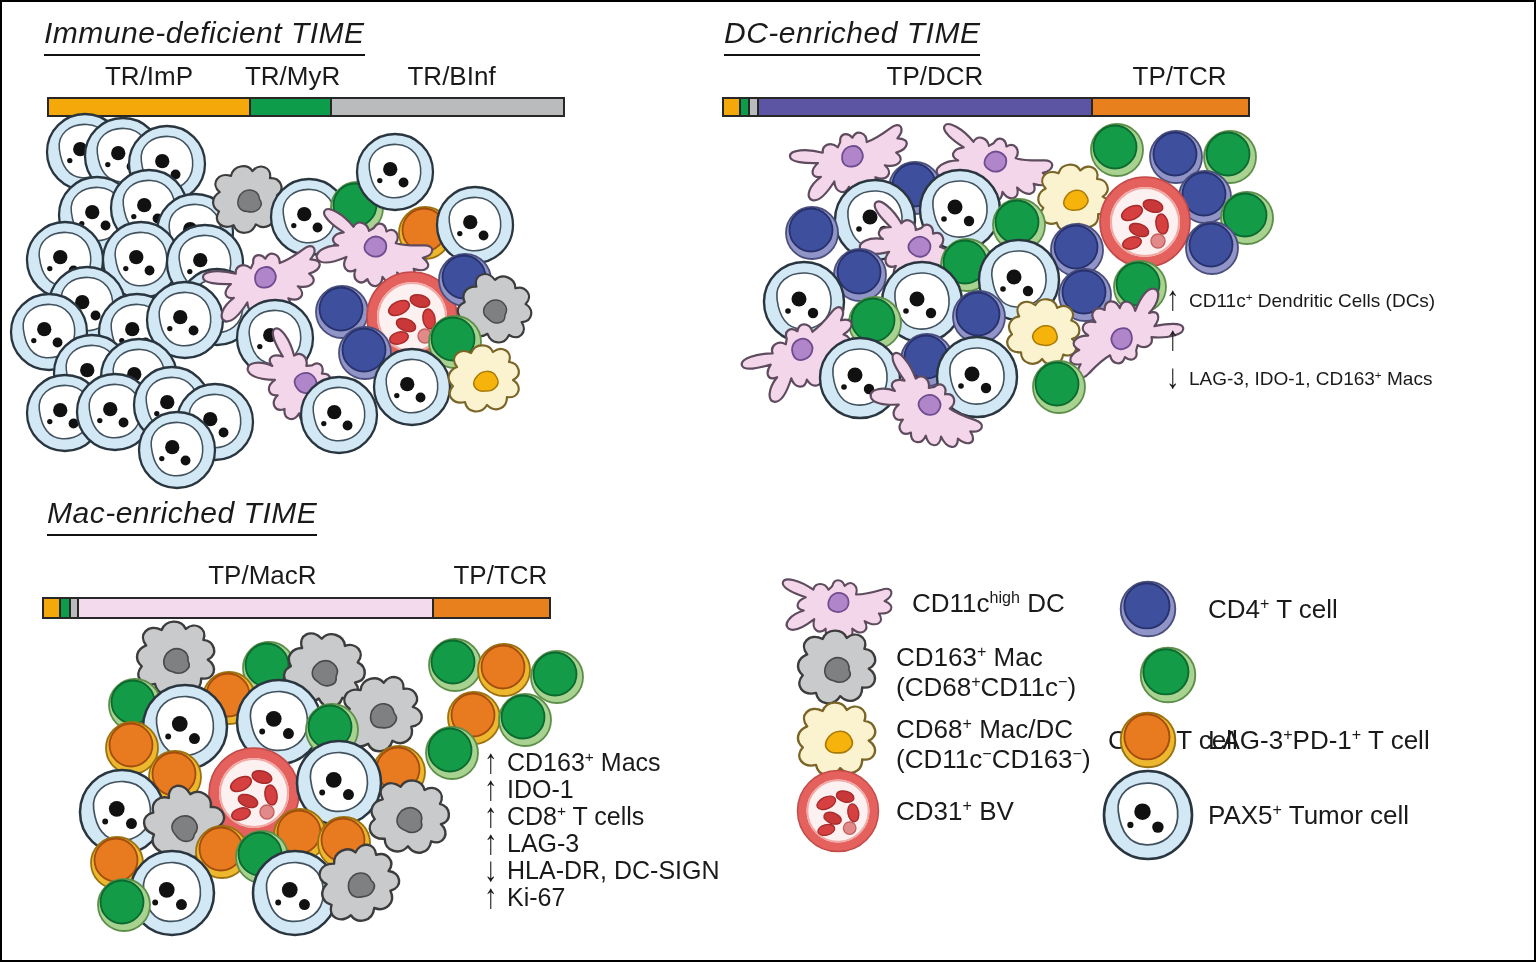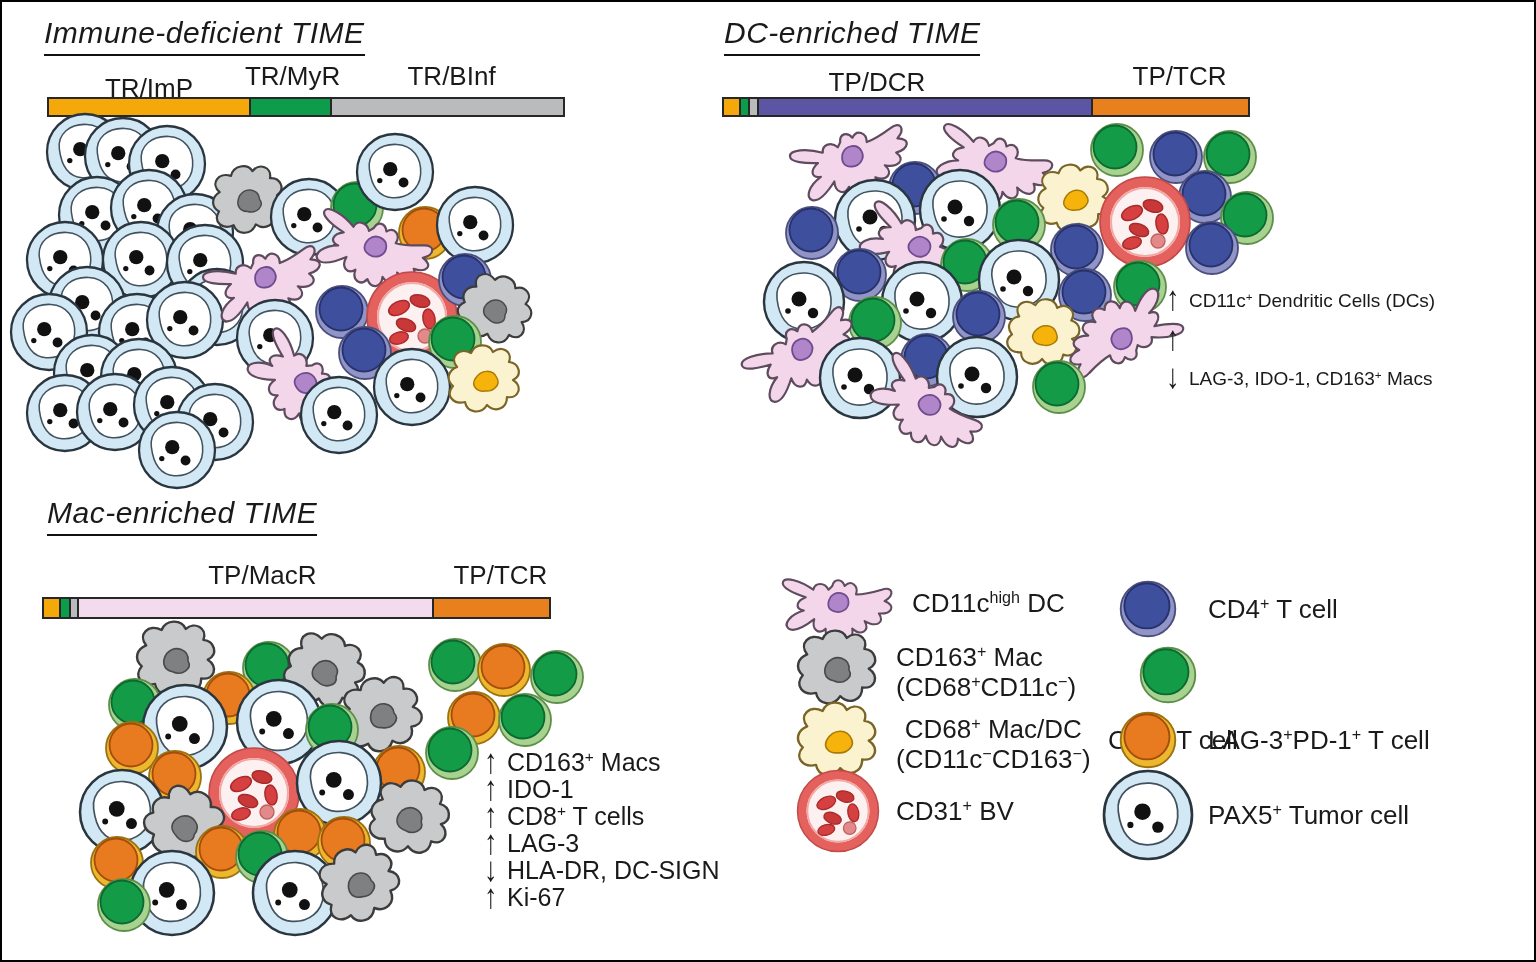--- a/index.html
+++ b/index.html
@@ -308,21 +308,21 @@
       </div>
       <div class="legend-row" style="left: 786px; top: 625px;">
         <svg class="legend-icon" viewBox="-50 -45 100 90">
           <use href="#sym-gmac" transform="scale(1.1)"></use>
         </svg>
         <div class="legend-text" style="margin-left: 8px;">
           <div>CD163<sup>+</sup> Mac</div>
           <div>(CD68<sup>+</sup>CD11c<sup>−</sup>)</div>
         </div>
       </div>
-      <div class="legend-row" style="left: 786px; top: 697px; text-align: center;">
+      <div class="legend-row" style="left: 786px; top: 697px;">
         <svg class="legend-icon" viewBox="-50 -45 100 90">
           <use href="#sym-ymac" transform="scale(1.1)"></use>
         </svg>
         <div class="legend-text" style="margin-left: 8px;">
           <div>CD68<sup>+</sup> Mac/DC</div>
           <div>(CD11c<sup>−</sup>CD163<sup>−</sup>)</div>
         </div>
       </div>
       <div class="legend-row" style="left: 786px; top: 764px;">
         <svg class="legend-icon" viewBox="-50 -45 100 90">
@@ -360,21 +360,21 @@
         <svg class="legend-icon" viewBox="-50 -45 100 90">
           <use href="#sym-tumor" transform="scale(1.1)"></use>
         </svg>
         <div class="legend-text" style="margin-left: 10px;">
           <div>PAX5<sup>+</sup> Tumor cell</div>
         </div>
       </div>
     </div>
 
   <div id="bar-labels">
-      <span class="bar-label" style="left: 147.051px; top: 59px; margin-top: 12px;">TR/ImP</span>
+      <span class="bar-label" style="left: 147.051px; top: 59px;">TR/ImP</span>
       <span class="bar-label" style="left: 290.601px; top: 59px;">TR/MyR</span>
       <span class="bar-label" style="left: 449.55px; top: 59px; text-align: center;">TR/BInf</span>
-      <span class="bar-label" style="left: 875px; top: 59px; margin-top: 6px;">TP/DCR</span>
+      <span class="bar-label" style="left: 933px; top: 59px;">TP/DCR</span>
       <span class="bar-label" style="left: 1177.52px; top: 59px;">TP/TCR</span>
       <span class="bar-label" style="left: 260.409px; top: 558px;">TP/MacR</span>
       <span class="bar-label" style="left: 498.43px; top: 558px;">TP/TCR</span>
     </div>
 </div>
 
 </body></html>

